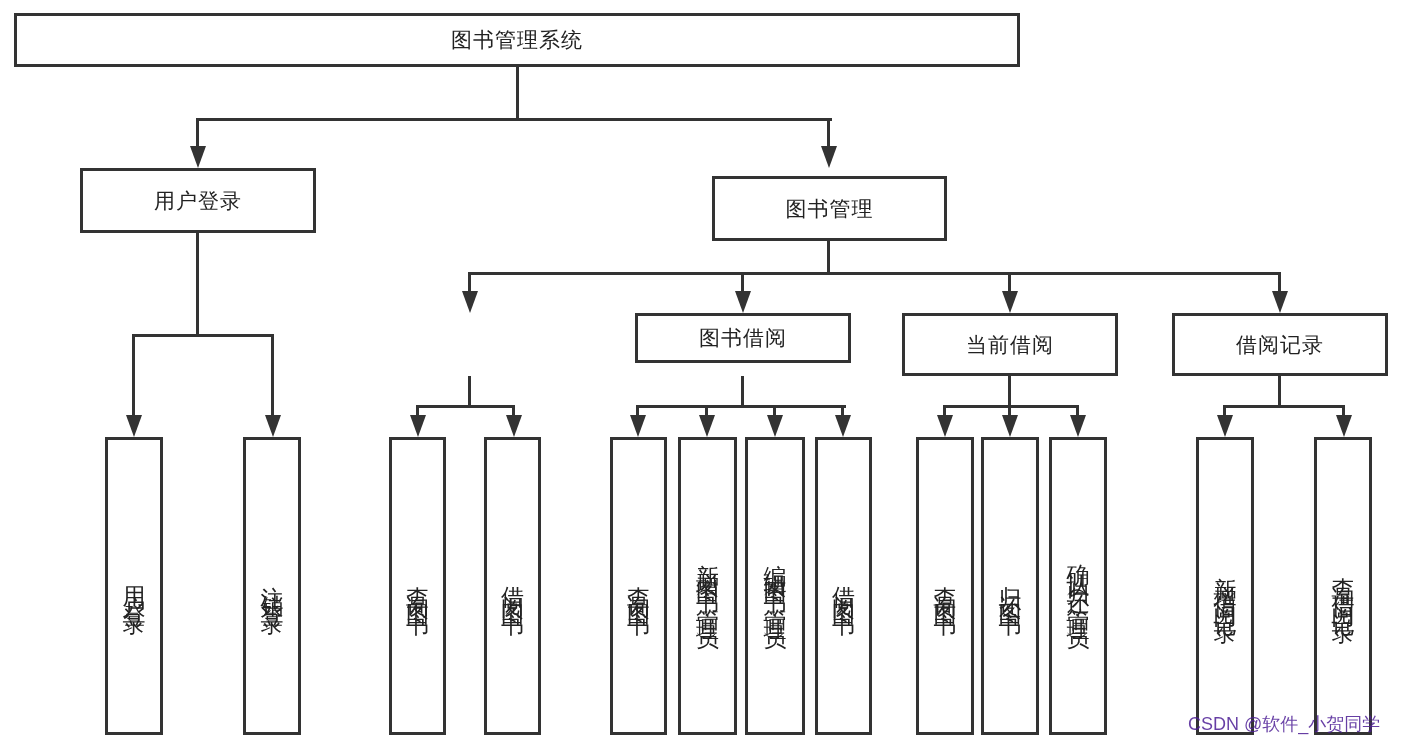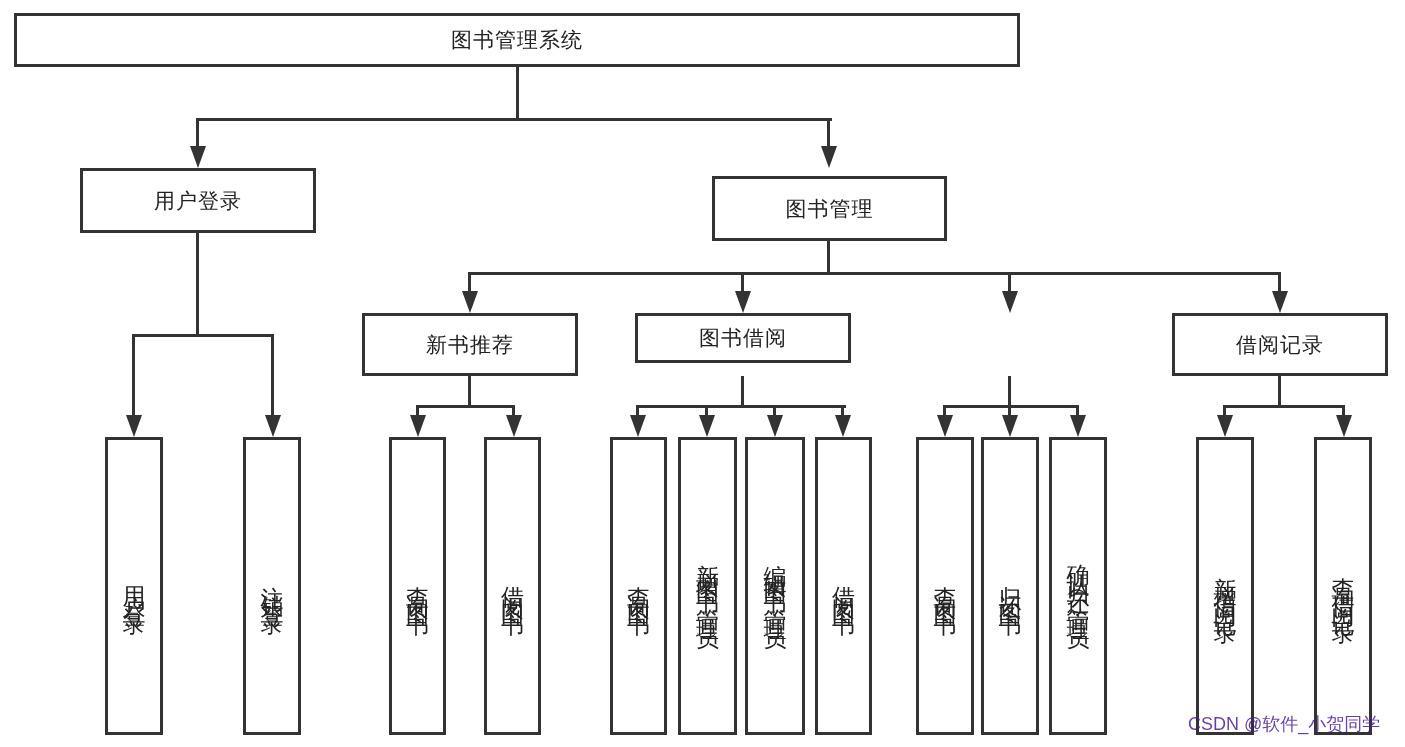--- a/index.html
+++ b/index.html
@@ -98,25 +98,25 @@
   <div class="hline" style="left:468px; top:272px; width:813px; height:3px;"></div>
   <div class="vline" style="left:468px; top:272px; width:3px; height:20px;"></div>
   <div class="arrow" style="left:462px; top:291px;"></div>
   <div class="vline" style="left:741px; top:272px; width:3px; height:20px;"></div>
   <div class="arrow" style="left:735px; top:291px;"></div>
   <div class="vline" style="left:1008px; top:272px; width:3px; height:20px;"></div>
   <div class="arrow" style="left:1002px; top:291px;"></div>
   <div class="vline" style="left:1278px; top:272px; width:3px; height:20px;"></div>
   <div class="arrow" style="left:1272px; top:291px;"></div>
 
-  <div class="box" style="left:362px; top:313px; width:216px; height:63px;">
-    <span>新书推荐</span>
-  </div>
   <div class="box" style="left:635px; top:313px; width:216px; height:50px;">
     <span>图书借阅</span>
+  </div>
+  <div class="box" style="left:902px; top:313px; width:216px; height:63px;">
+    <span>当前借阅</span>
   </div>
   <div class="box" style="left:1172px; top:313px; width:216px; height:63px;">
     <span>借阅记录</span>
   </div>
 
   <div class="vline" style="left:468px; top:376px; width:3px; height:31px;"></div>
   <div class="hline" style="left:416px; top:405px; width:99px; height:3px;"></div>
   <div class="vline" style="left:416px; top:405px; width:3px; height:12px;"></div>
   <div class="arrow" style="left:410px; top:415px;"></div>
   <div class="vline" style="left:512px; top:405px; width:3px; height:12px;"></div>

